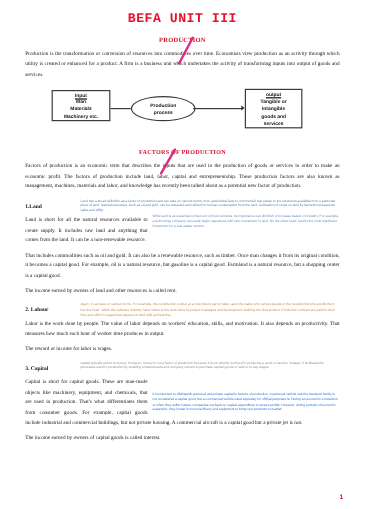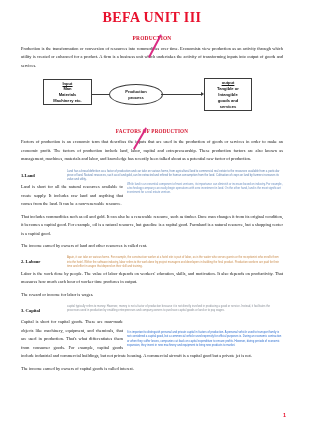--- a/index.html
+++ b/index.html
@@ -18,23 +18,23 @@
   .inner{
     position:relative;
     padding:8px 17px 0 21px;
     box-sizing:border-box;
     width:300px;
   }
   
   .doc-title{
     text-align:center;
     color:#e8112d;
-    font-family:Liberation Serif, serif;
-    font-weight:bold;
-    font-size:14px;
+    font-family:Liberation Mono, monospace;
+    font-weight:bold;
+    font-size:11px;
     letter-spacing:.4px;
     margin:2px 0 9px 0;
   }
   .sec-head{
     text-align:center;
     color:#d4102a;
     font-family:"Liberation Serif",serif;
     font-weight:bold;
     font-size:5.4px;
     letter-spacing:.2px;

